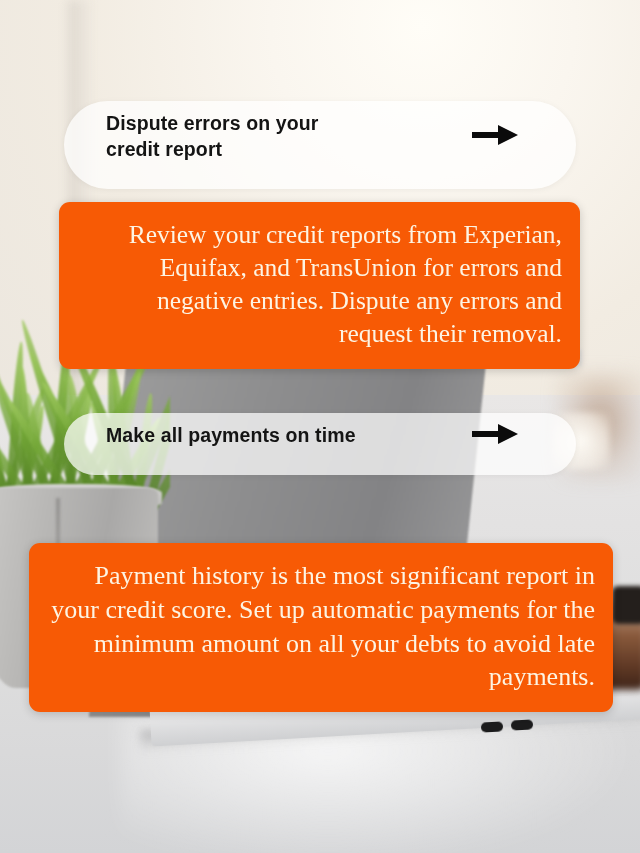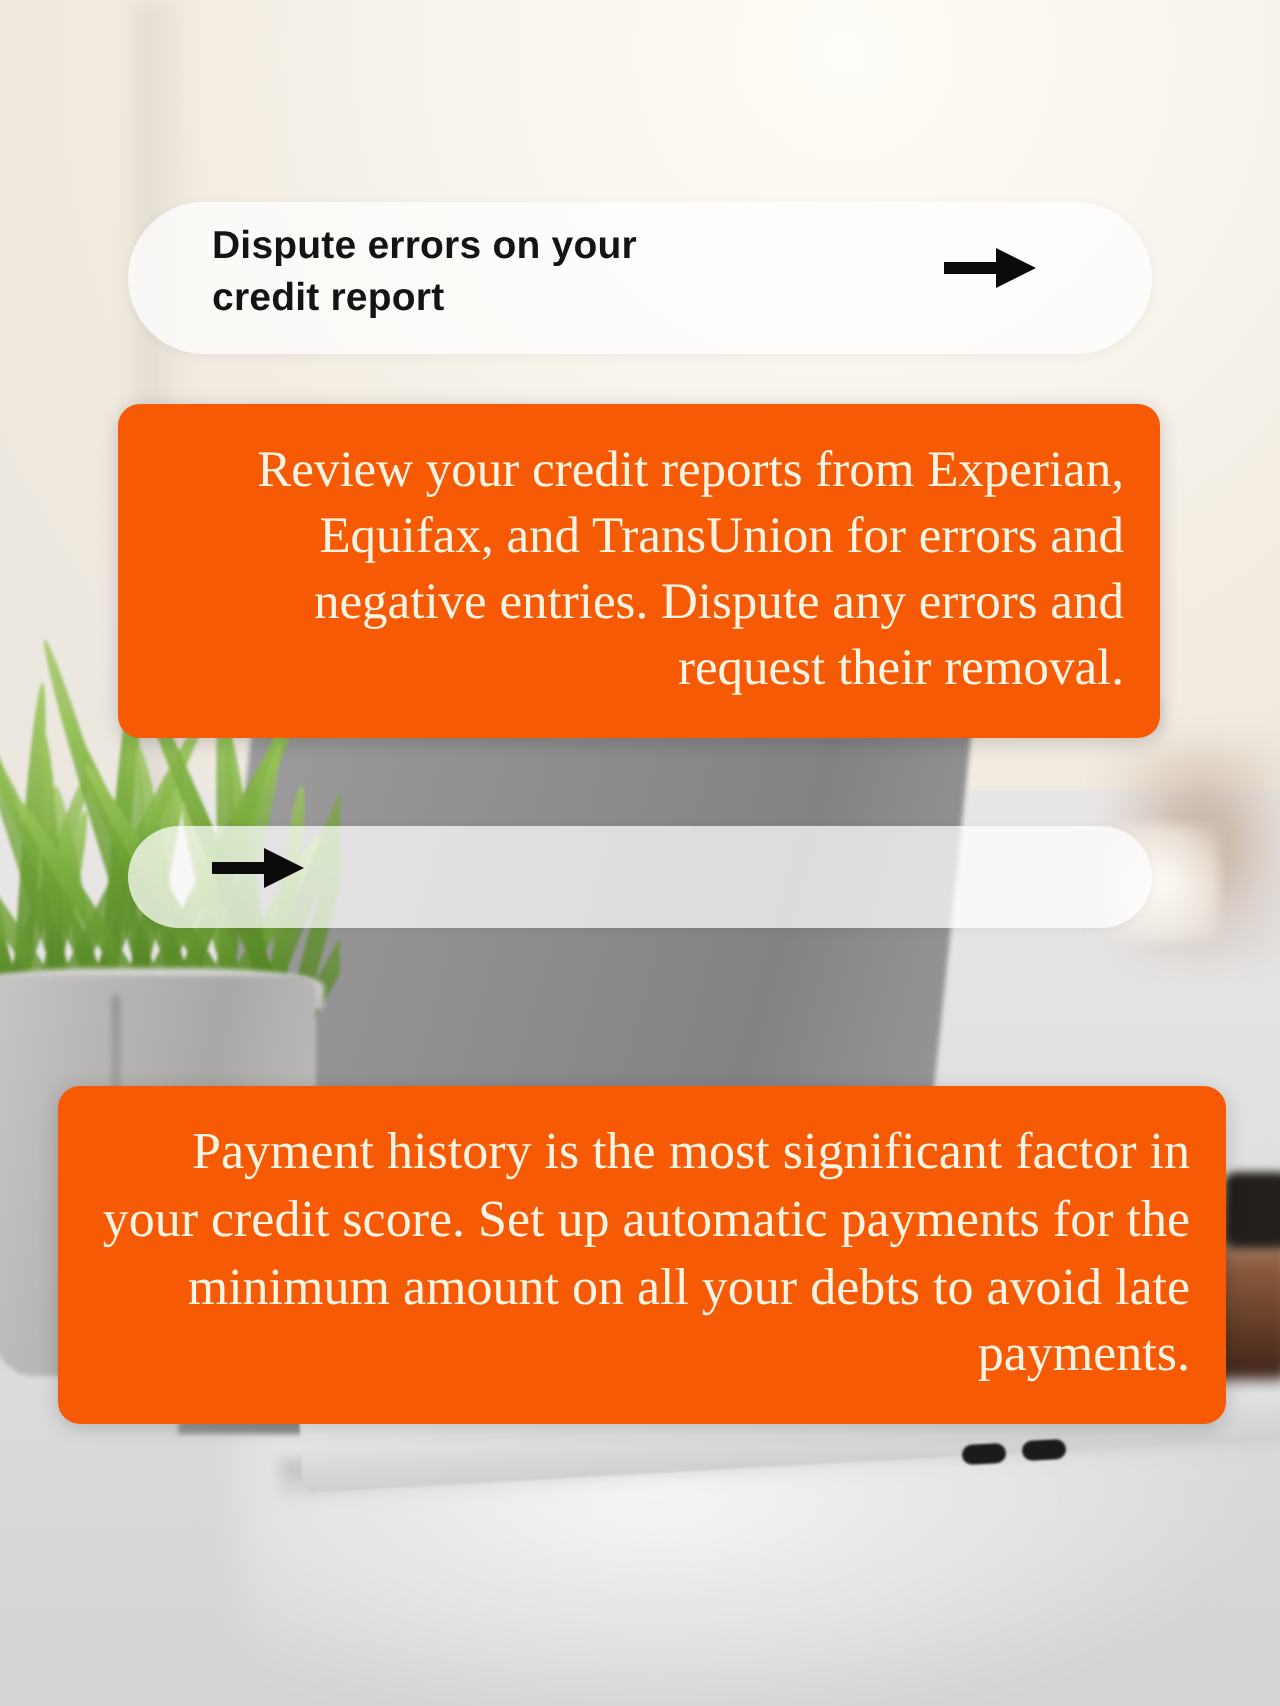--- a/index.html
+++ b/index.html
@@ -188,21 +188,21 @@
     position: absolute;
     box-sizing: border-box;
   }
 
   .pill {
     display: flex;
     align-items: center;
     justify-content: space-between;
     border-radius: 999px;
     background: rgba(255, 255, 255, 0.72);
-    padding: 10px 30px 14px 42px;
+    padding: 10px 30px 26px 42px;
     box-shadow: 0 1px 6px rgba(0,0,0,0.05);
   }
   .pill-text {
     font-family: "Liberation Sans", sans-serif;
     font-size: 19.5px;
     font-weight: 700;
     line-height: 1.33;
     color: #141414;
     letter-spacing: 0.1px;
     max-width: 260px;
@@ -307,25 +307,26 @@
         <polygon points="26,1 46,11 26,21" fill="#0b0b0b"></polygon>
       </svg>
     </span>
   </div>
 
   <div class="card note" id="note-1" style="background: rgb(247, 90, 5);">
     <p class="note-text" style="color: rgb(253, 244, 227);">Review your credit reports from Experian, Equifax, and TransUnion for errors and negative entries. Dispute any errors and request their removal.</p>
   </div>
 
   <div class="card pill" id="pill-2" style="background: rgba(255, 255, 255, 0.72);">
+    <div class="pill-text" style="color: rgb(20, 20, 20);">Make all payments on time</div>
     <span class="pill-arrow">
       <svg width="46" height="22" viewBox="0 0 46 22" aria-hidden="true">
         <rect x="0" y="8" width="30" height="6" fill="#0b0b0b"></rect>
         <polygon points="26,1 46,11 26,21" fill="#0b0b0b"></polygon>
       </svg>
     </span>
   </div>
 
   <div class="card note" id="note-2" style="background: rgb(247, 90, 5);">
-    <p class="note-text" style="color: rgb(253, 244, 227);">Payment history is the most significant factor in your credit score. Set up automatic payments for the minimum amount on all your debts to avoid late payments.</p>
+    <p class="note-text" style="color: rgb(253, 244, 227);">Payment history is the most significant report in your credit score. Set up automatic payments for the minimum amount on all your debts to avoid late payments.</p>
   </div>
 
 </div>
 
 </body></html>

